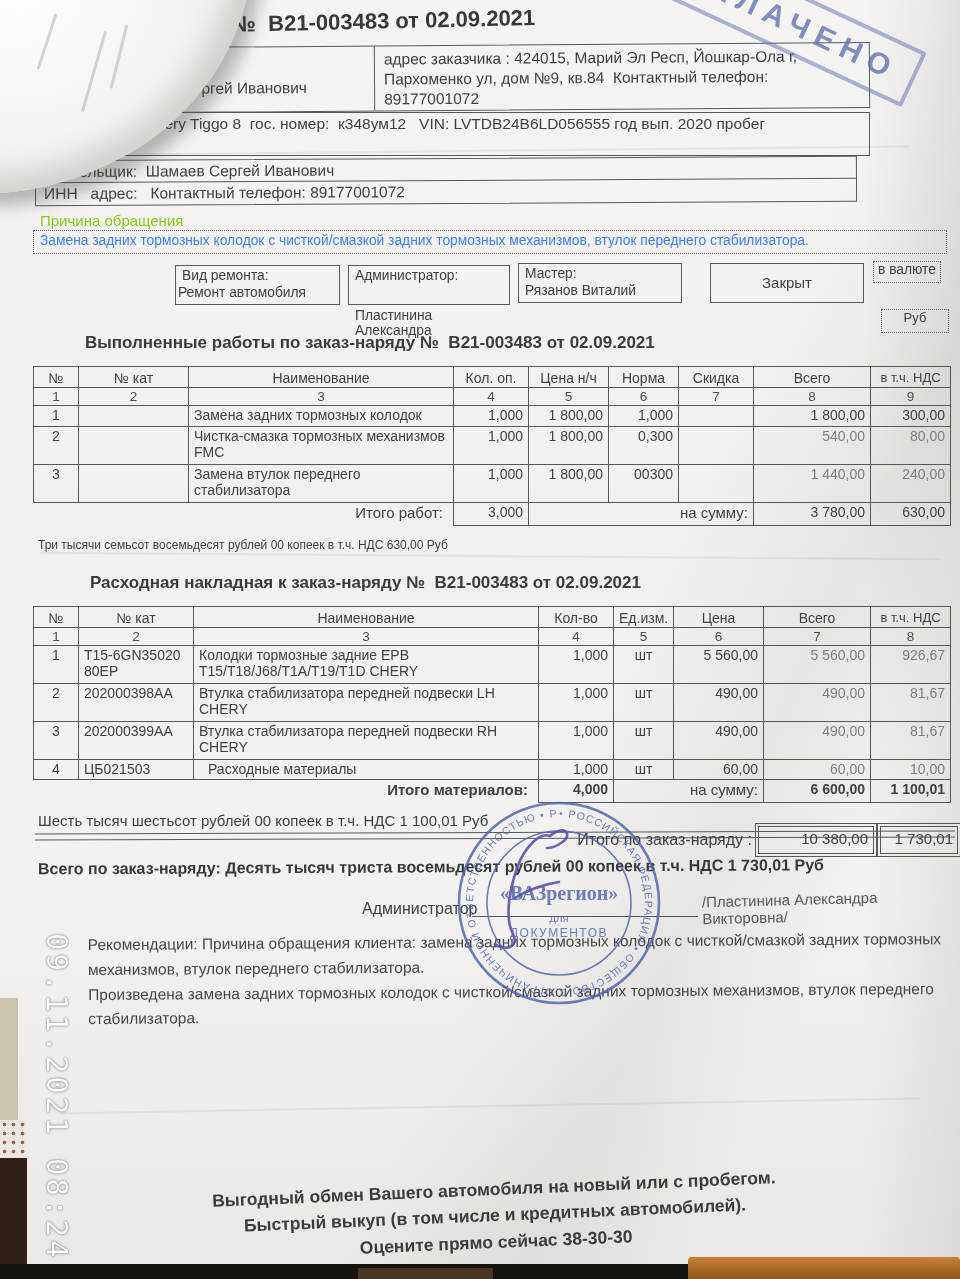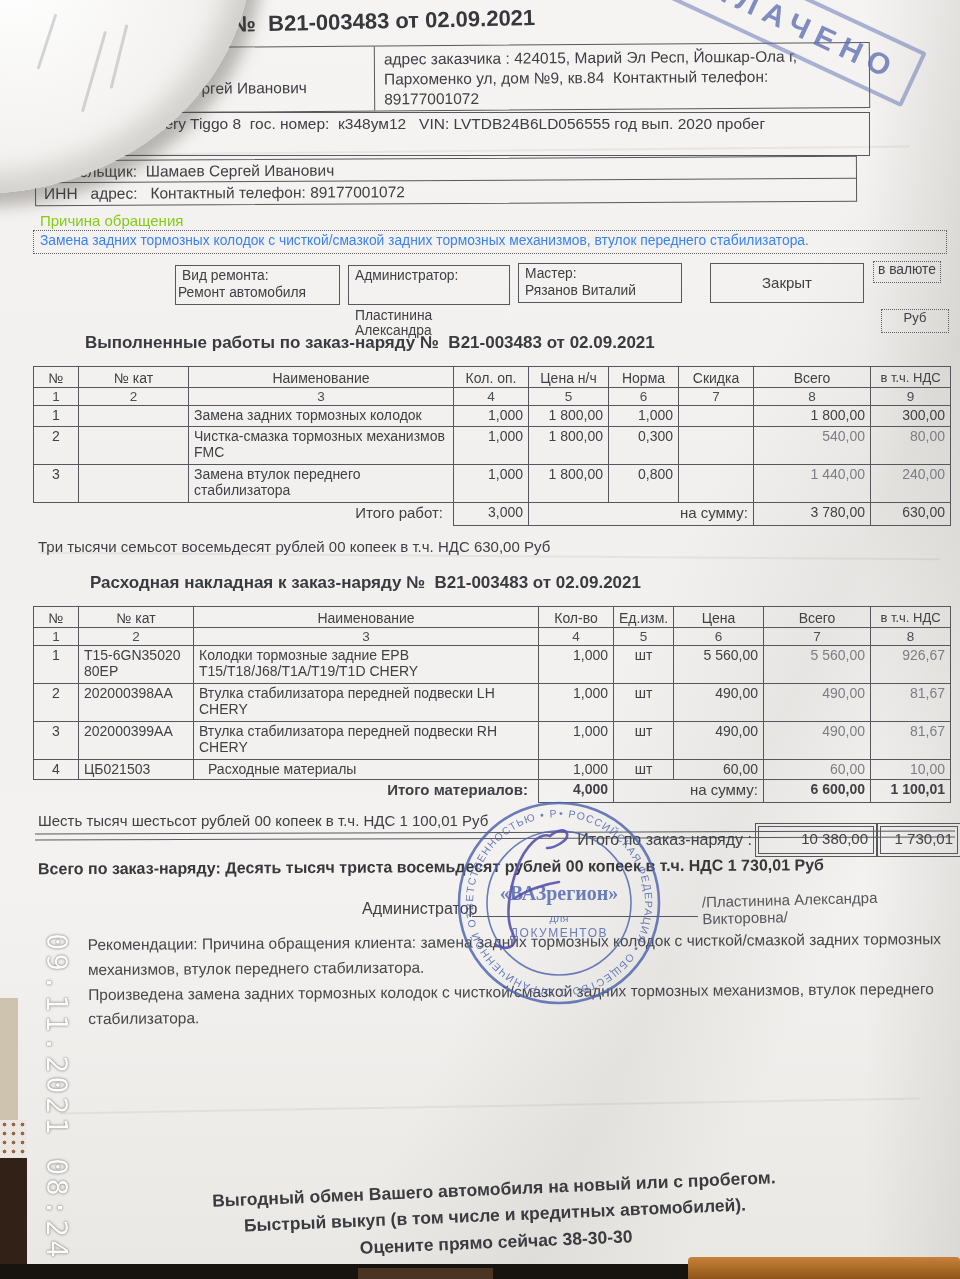--- a/index.html
+++ b/index.html
@@ -170,38 +170,38 @@
         <td></td>
         <td class="r faint">540,00</td>
         <td class="r faint">80,00</td>
       </tr>
       <tr style="height:38px;">
         <td class="c">3</td>
         <td></td>
         <td style="width:180px;">Замена втулок переднего стабилизатора</td>
         <td class="r">1,000</td>
         <td class="r">1 800,00</td>
-        <td class="r">0,800</td>
+        <td class="r">00300</td>
         <td></td>
         <td class="r faint">1 440,00</td>
         <td class="r faint">240,00</td>
       </tr>
       <tr style="height:23px;">
         <td class="noborder" colspan="2"></td>
         <td class="noborder r" style="font-size:15px;padding-right:10px;">Итого работ:</td>
         <td class="r">3,000</td>
         <td class="r" colspan="3" style="font-size:15px;">на сумму:</td>
         <td class="r">3 780,00</td>
         <td class="r">630,00</td>
       </tr>
     </tbody>
       </table>
   </div>
 
-  <div class="abs z2 t" style="left:38px;top:538px;font-size:15px;">Три тысячи семьсот восемьдесят рублей 00 копеек в т.ч. НДС 630,00 Руб</div>
+  <div class="abs z2 t" style="left:38px;top:538px;font-size:12px;">Три тысячи семьсот восемьдесят рублей 00 копеек в т.ч. НДС 630,00 Руб</div>
 
   <div class="abs z2 t bold" style="left:90px;top:573px;font-size:17px;color:#393b3f;">Расходная накладная к заказ-наряду №  В21-003483 от 02.09.2021</div>
 
   <div class="abs z2" style="left:33px;top:606px;width:917px;">
     <table class="doc">
       <colgroup>
           <col style="width:45px">
           <col style="width:115px">
           <col style="width:345px">
           <col style="width:75px">

